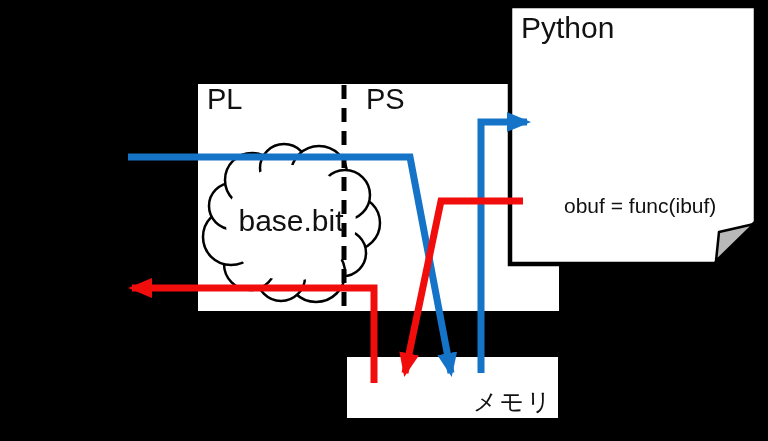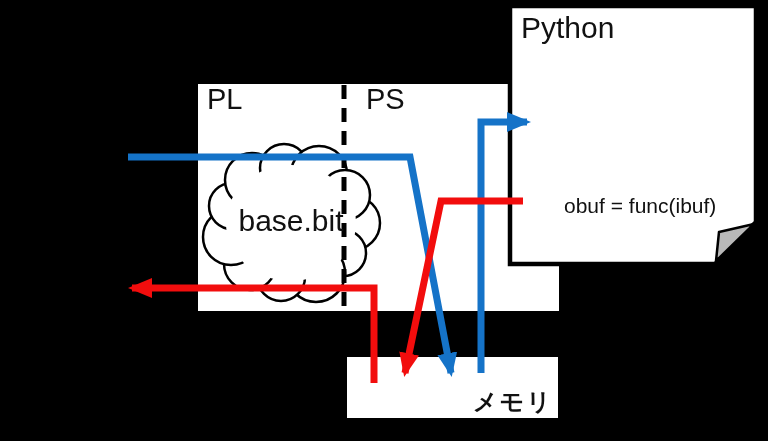--- a/index.html
+++ b/index.html
@@ -11,21 +11,21 @@
     overflow: hidden;
     font-family: "Liberation Sans", sans-serif;
     color: #111;
   }
   #shapes { position: absolute; left: 0; top: 0; }
   .lbl { position: absolute; white-space: nowrap; line-height: 1.05; }
   .lbl-region  { font-size: 29px; }
   .lbl-title   { font-size: 30px; }
   .lbl-cloud   { font-size: 30px; text-align: center; }
   .lbl-code    { font-size: 21px; }
-  .lbl-memory  { font-size: 24px; letter-spacing: 2px; font-weight: bold; }
+  .lbl-memory  { font-size: 24px; letter-spacing: 2px; }
 </style>
 </head>
 <body>
 
 <div id="stage">
 
   <svg id="shapes" width="768" height="441" viewBox="0 0 768 441">
     <defs>
       <marker id="head-blue" markerWidth="24" markerHeight="20" refX="20" refY="10" orient="auto" markerUnits="userSpaceOnUse">
         <path d="M0,0 L24,10 L0,20 Z" fill="#1573c8"></path>

